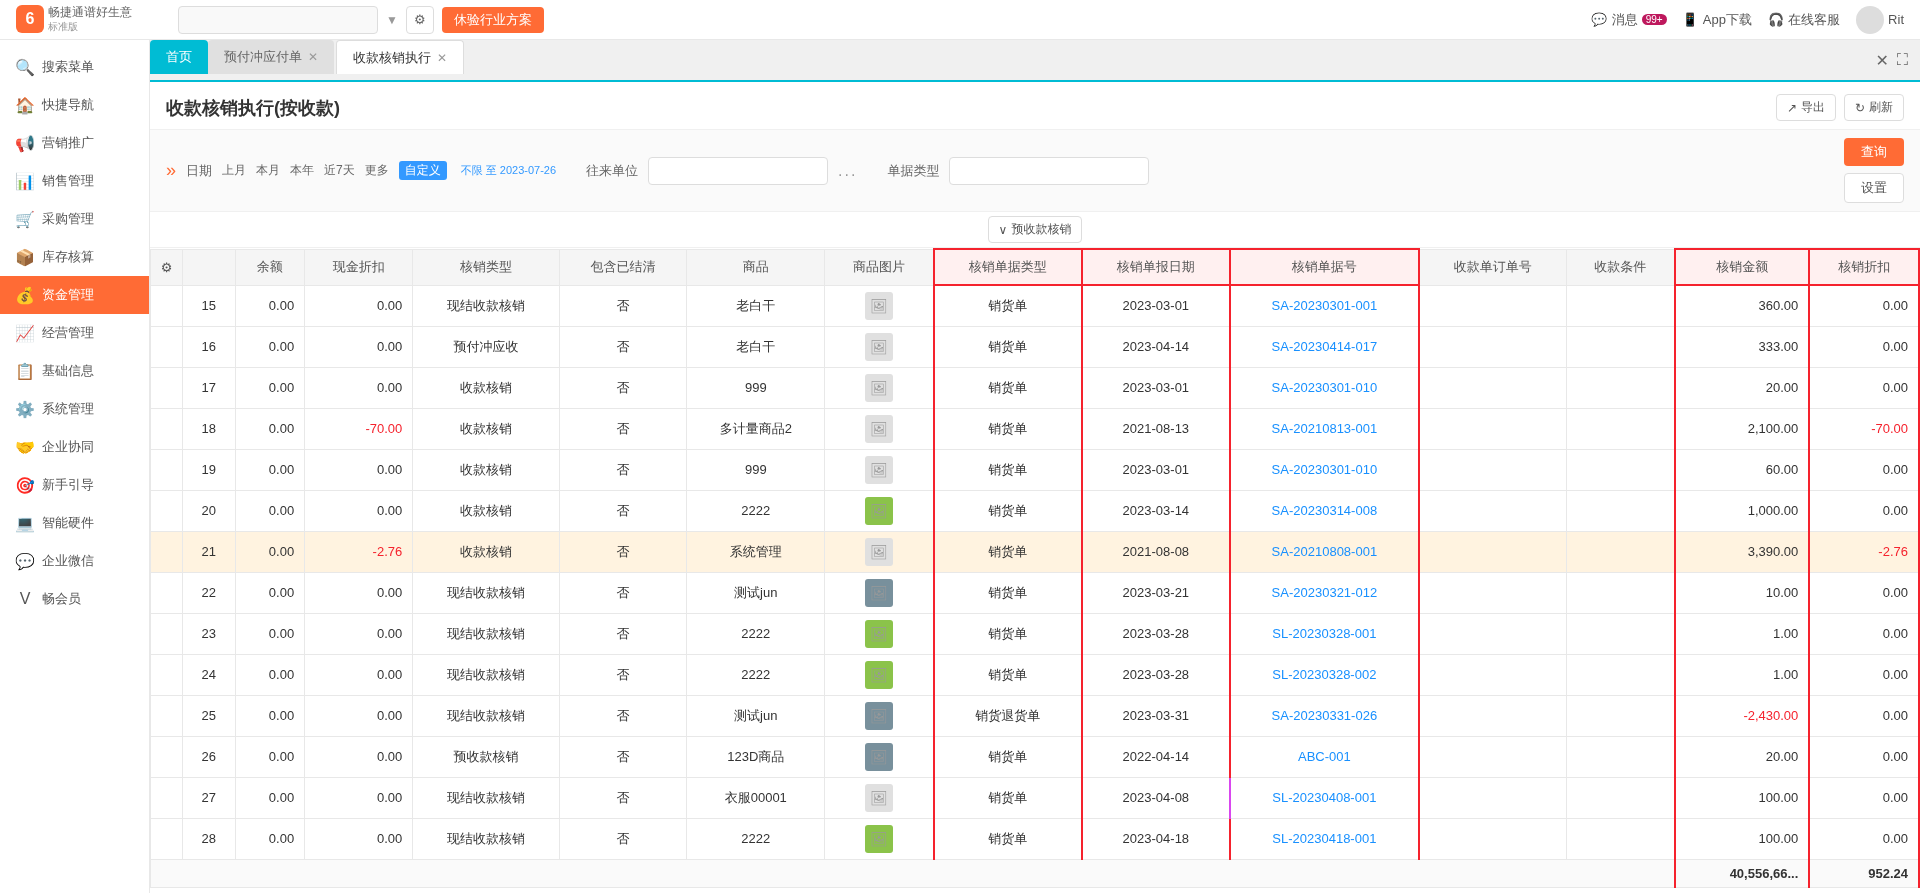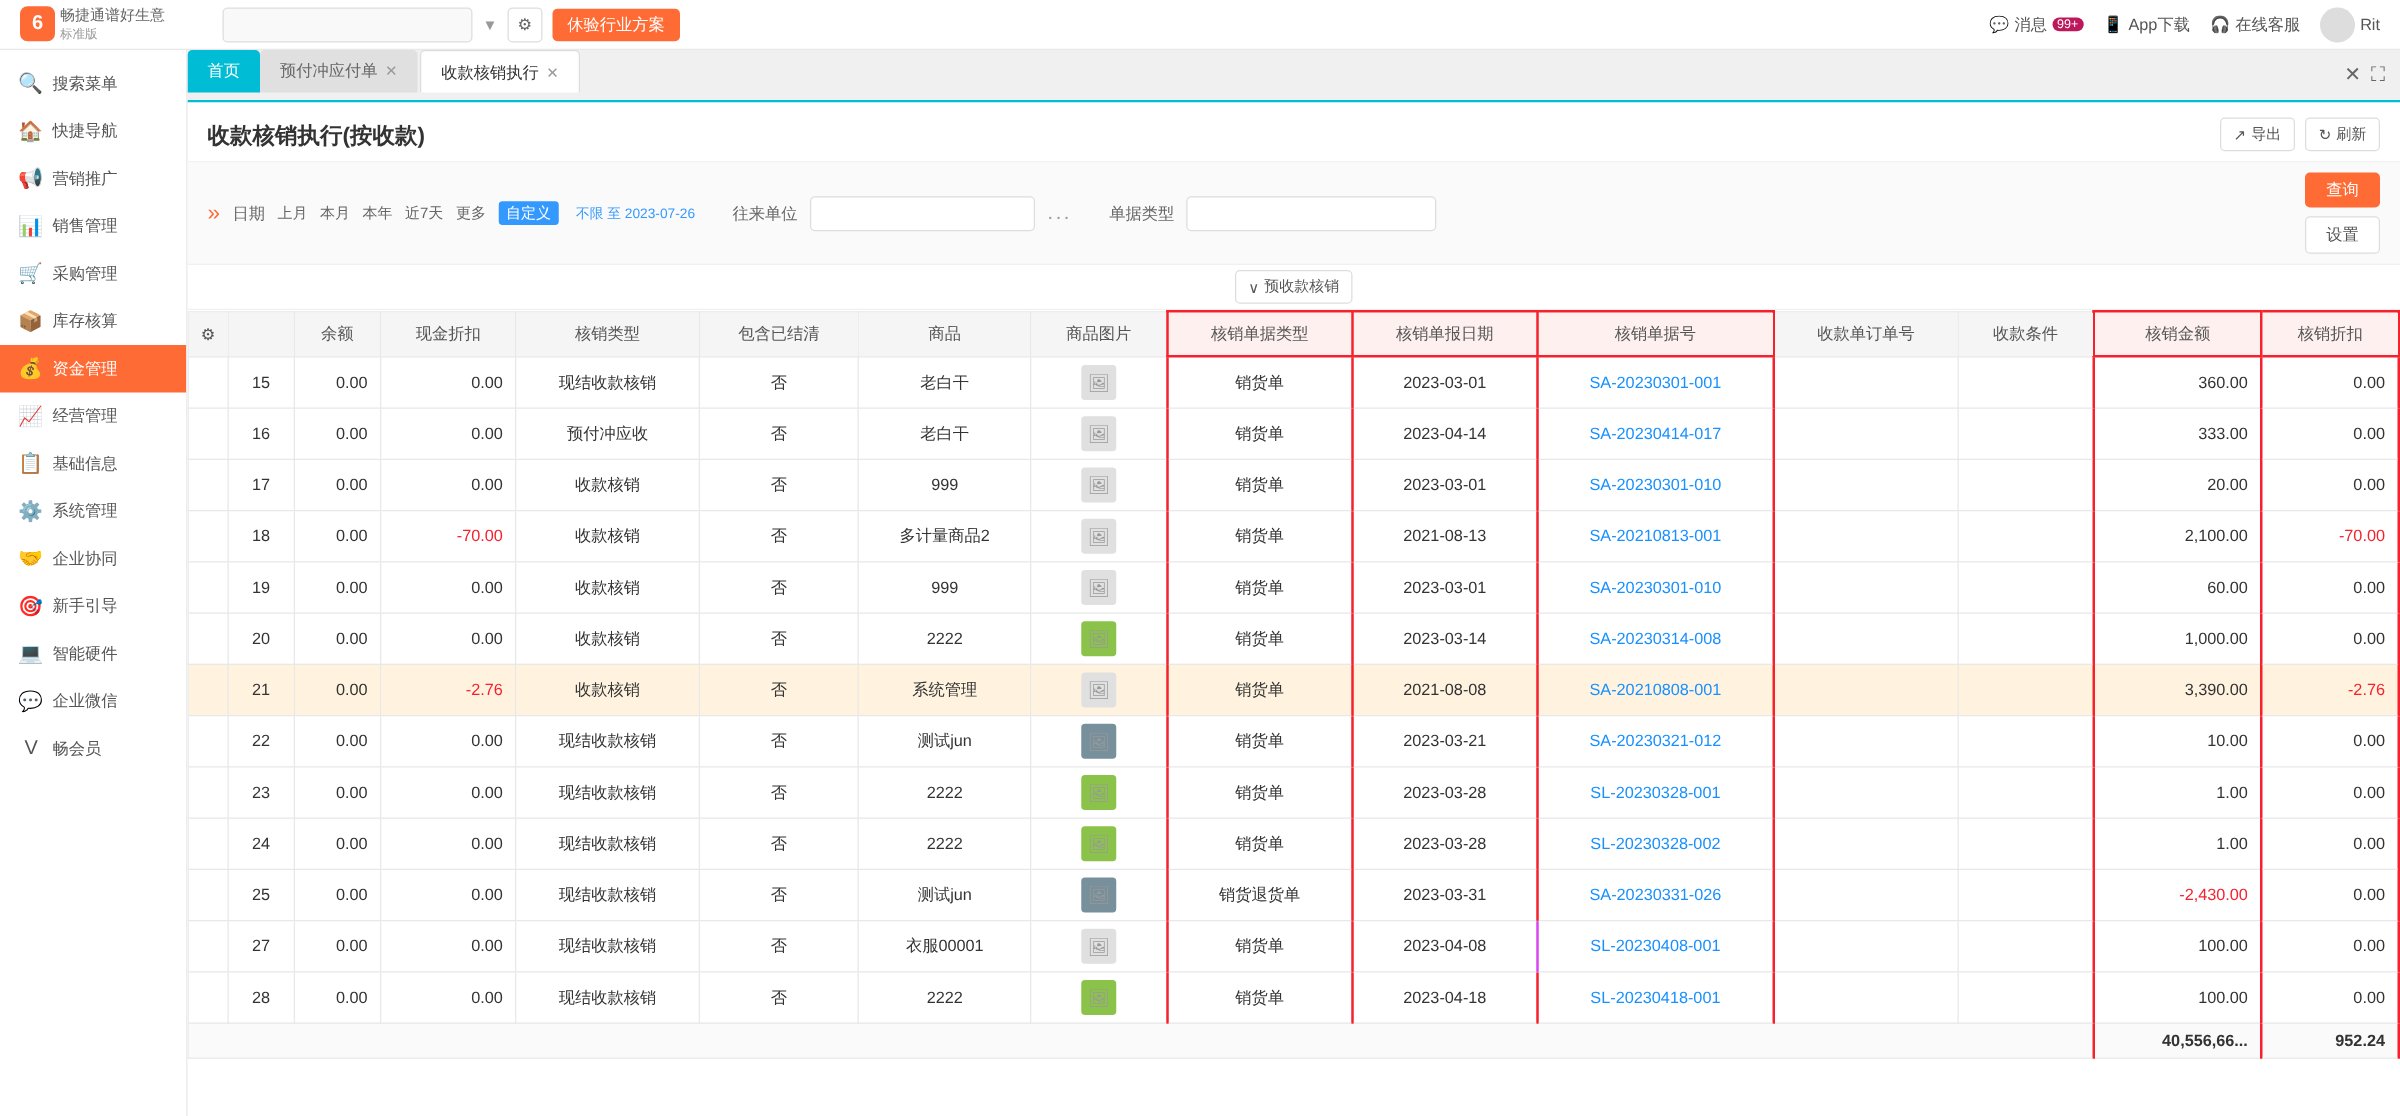--- a/index.html
+++ b/index.html
@@ -469,20 +469,37 @@
     <td style="border-left:2px solid #f5222d; border-right:2px solid #f5222d;">销货退货单</td>
     <td style="border-left:2px solid #f5222d; border-right:2px solid #f5222d;margin-left:20px;">2023-03-31</td>
     <td class="text-blue" style="border-left:2px solid #f5222d; border-right:2px solid #f5222d;">SA-20230331-026</td>
     <td></td>
     <td></td>
     <td class="text-right text-red" style="border-left:2px solid #f5222d; border-right:2px solid #f5222d;">-2,430.00</td>
     <td class="text-right " style="border-left:2px solid #f5222d; border-right:2px solid #f5222d;">0.00</td>
   </tr>
               <tr>
     <td class="col-gear"></td>
+    <td>26</td>
+    <td class="text-right">0.00</td>
+    <td class="text-right ">0.00</td>
+    <td>预收款核销</td>
+    <td>否</td>
+    <td>123D商品</td>
+    <td><div class="thumb has-img2">🖼</div></td>
+    <td style="border-left:2px solid #f5222d; border-right:2px solid #f5222d;">销货单</td>
+    <td style="border-left:2px solid #f5222d; border-right:2px solid #f5222d;">2022-04-14</td>
+    <td class="text-blue" style="border-left:2px solid #f5222d; border-right:2px solid #f5222d;">ABC-001</td>
+    <td></td>
+    <td></td>
+    <td class="text-right " style="border-left:2px solid #f5222d; border-right:2px solid #f5222d;">20.00</td>
+    <td class="text-right " style="border-left:2px solid #f5222d; border-right:2px solid #f5222d;">0.00</td>
+  </tr>
+              <tr>
+    <td class="col-gear"></td>
     <td>27</td>
     <td class="text-right">0.00</td>
     <td class="text-right ">0.00</td>
     <td>现结收款核销</td>
     <td>否</td>
     <td>衣服00001</td>
     <td><div class="thumb">🖼</div></td>
     <td style="border-left:2px solid #f5222d; border-right:2px solid #f5222d;">销货单</td>
     <td style="border-left:2px solid #f5222d; border-right:2px solid #d946ef;">2023-04-08</td>
     <td class="text-blue" style="border-left:2px solid #f5222d; border-right:2px solid #f5222d;">SL-20230408-001</td>

